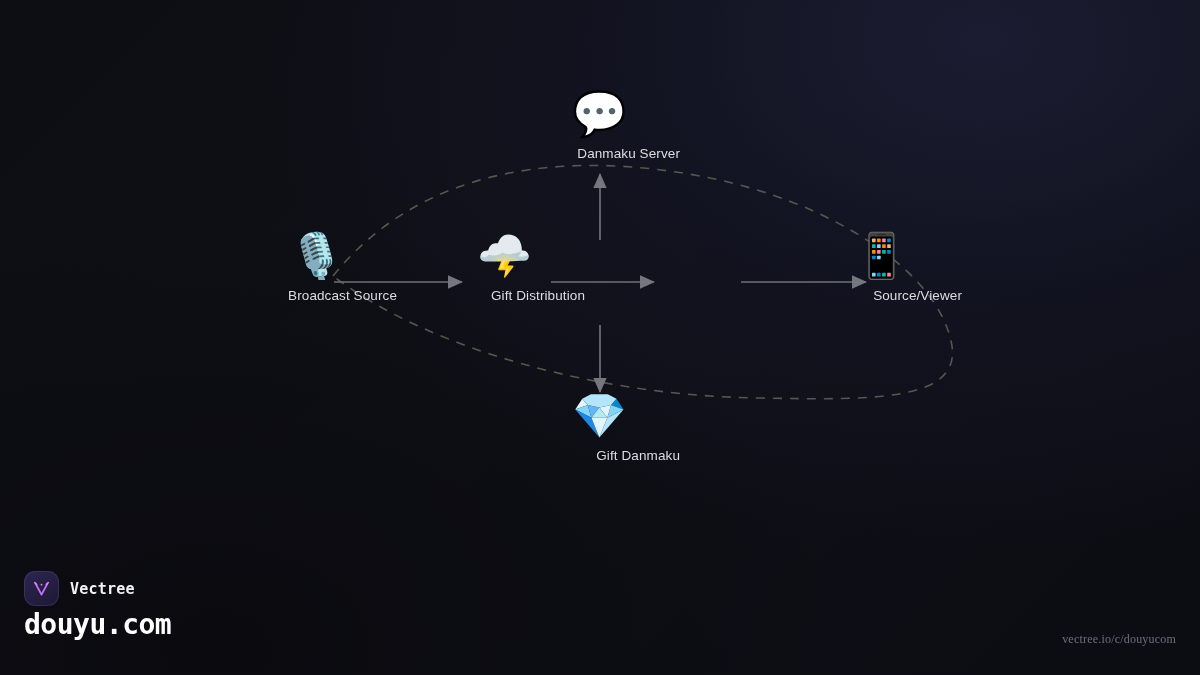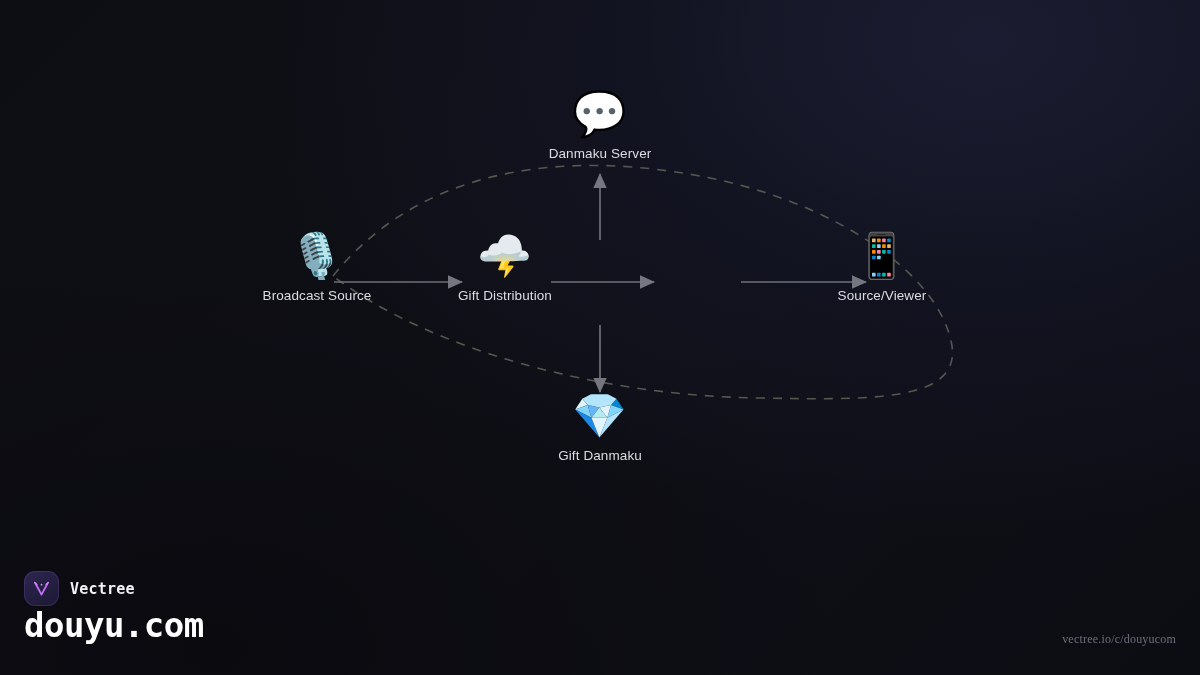--- a/index.html
+++ b/index.html
@@ -40,20 +40,21 @@
     font-family: "DejaVu Sans", sans-serif;
   }
   .node-label {
     display: block;
     margin-top: 6px;
     font-size: 13.5px;
     line-height: 16px;
     color: #dcdde2;
     font-family: "Liberation Sans", sans-serif;
     letter-spacing: 0.1px;
+    text-align: right;
   }
   
   #footer {
     position: absolute;
     left: 0;
     right: 0;
     bottom: 0;
     height: 120px;
     text-align: right;
   }
@@ -80,21 +81,21 @@
     font-size: 15px;
     font-weight: bold;
     color: #f2f2f5;
     letter-spacing: 0.2px;
   }
   .headline {
     position: absolute;
     left: 24px;
     top: 50px;
     font-family: "DejaVu Sans Mono", monospace;
-    font-size: 34px;
+    font-size: 28px;
     font-weight: bold;
     color: #ffffff;
     letter-spacing: -0.5px;
     line-height: 40px;
   }
   .footer-url {
     position: absolute;
     right: 24px;
     bottom: 28px;
     font-family: Liberation Serif, serif;

